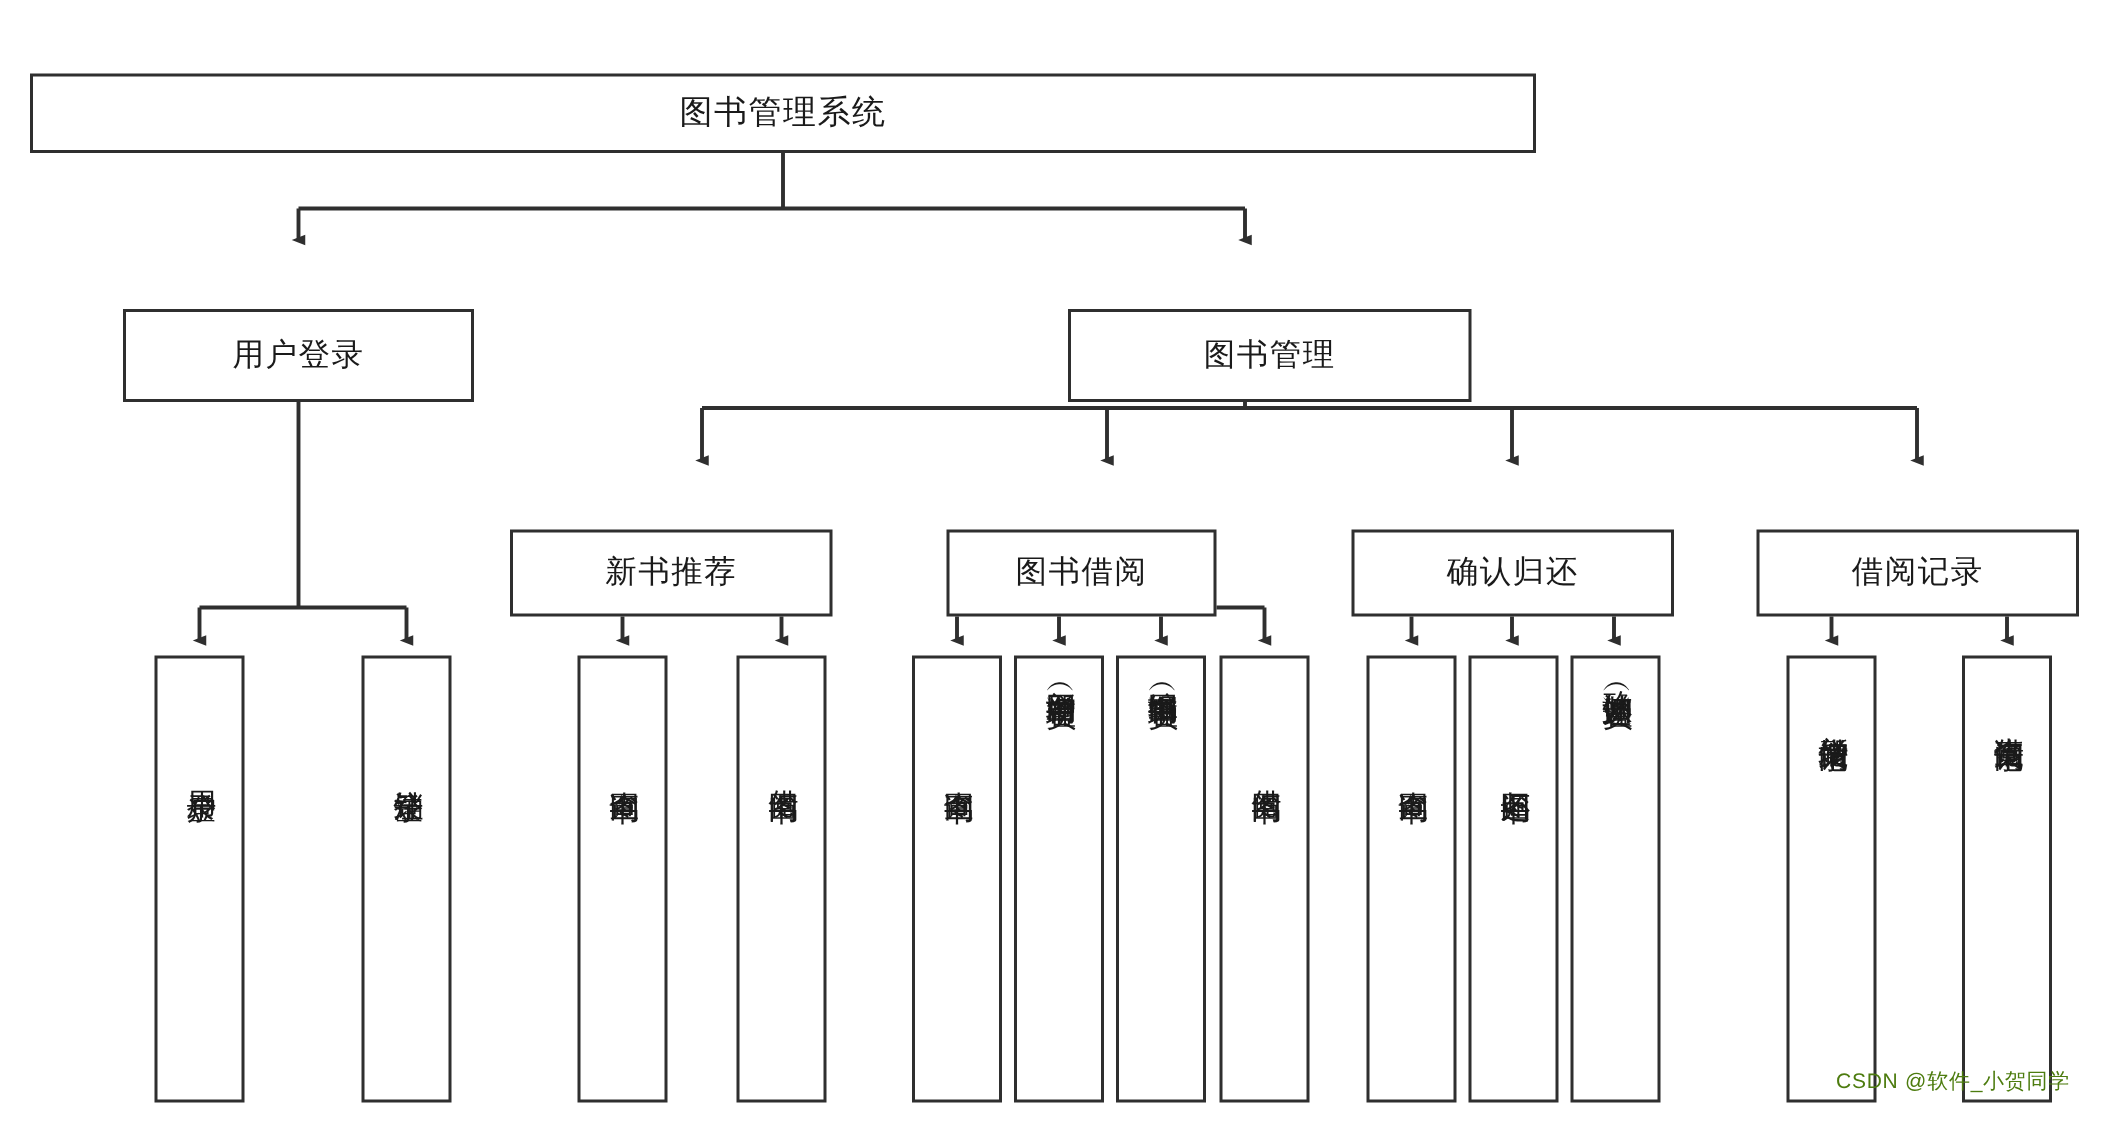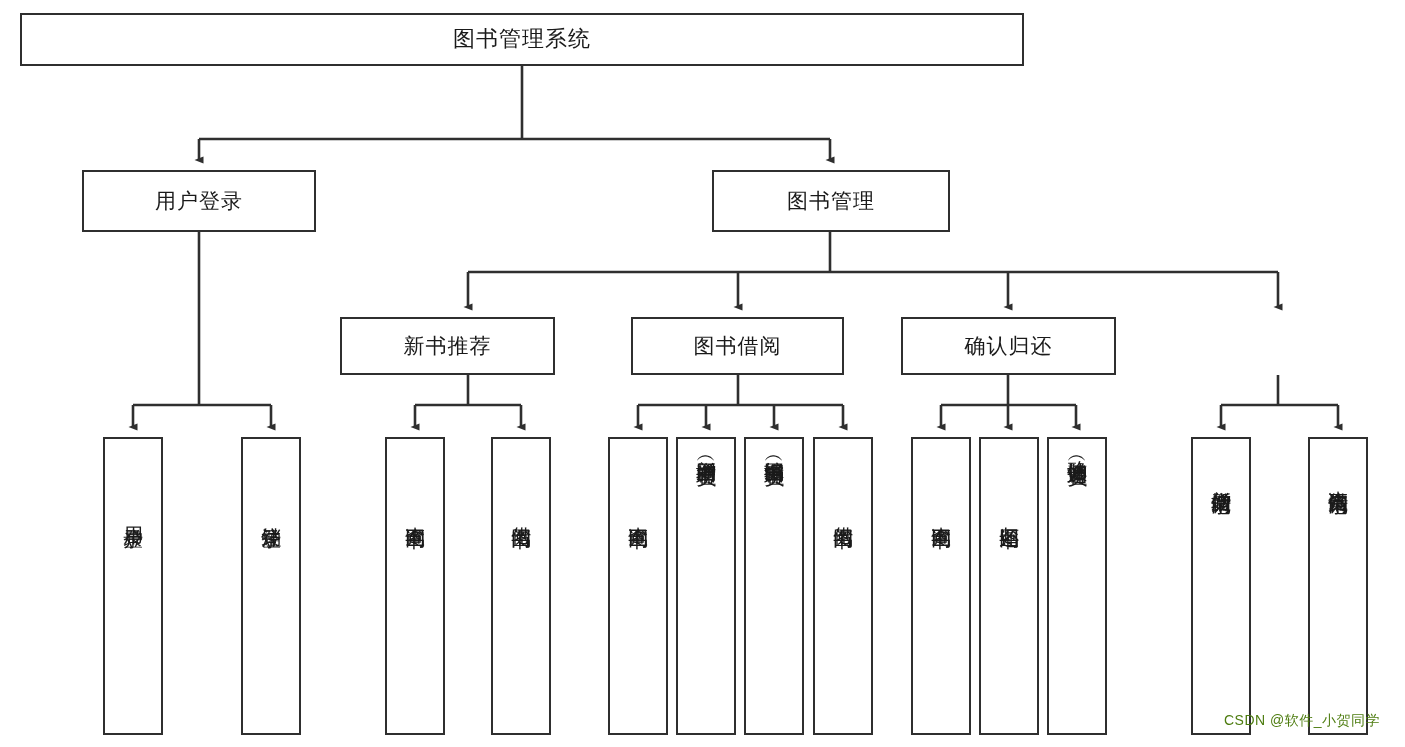--- a/index.html
+++ b/index.html
@@ -24,20 +24,21 @@
     background: #ffffff;
     display: flex;
     align-items: center;
     justify-content: center;
     color: #1a1a1a;
   }
   .node.horiz {
     font-size: 21px;
     letter-spacing: 1px;
     line-height: 1.2;
+    margin-top: 36px;
   }
   .node.vert {
     font-size: 20px;
     line-height: 1.28;
     letter-spacing: 1px;
     align-items: flex-start;
     justify-content: center;
     padding-top: 6px;
   }
   .node.vert .vtext {
@@ -123,32 +124,35 @@
     </g>
   </svg>
 
   <div class="node horiz root" style="left:20px; top:13px; width:1004px; height:53px;">
     <span>图书管理系统</span>
   </div>
 
   <div class="node horiz" style="left:82px; top:170px; width:234px; height:62px;">
     <span>用户登录</span>
   </div>
-  <div class="node horiz" style="left:712px; top:170px; width:238px; height:62px;">
+  <div class="node horiz" style="left:712px; top:170px; width:269px; height:62px;">
     <span>图书管理</span>
   </div>
 
   <div class="node horiz" style="left:340px; top:317px; width:215px; height:58px;">
     <span>新书推荐</span>
   </div>
-  <div class="node horiz" style="left:631px; top:317px; width:213px; height:58px;">
+  <div class="node horiz" style="left:631px; top:317px; width:180px; height:58px;">
     <span>图书借阅</span>
   </div>
   <div class="node horiz" style="left:901px; top:317px; width:215px; height:58px;">
     <span>确认归还</span>
+  </div>
+  <div class="node horiz" style="left:1171px; top:317px; width:215px; height:58px;">
+    <span>借阅记录</span>
   </div>
 
   <div class="node vert" style="left:103px; top:437px; width:60px; height:298px; padding-top:72px;">
     <span class="vtext">用户登录</span>
   </div>
   <div class="node vert" style="left:241px; top:437px; width:60px; height:298px; padding-top:72px;">
     <span class="vtext">注销登录</span>
   </div>
 
   <div class="node vert" style="left:385px; top:437px; width:60px; height:298px; padding-top:72px;">

